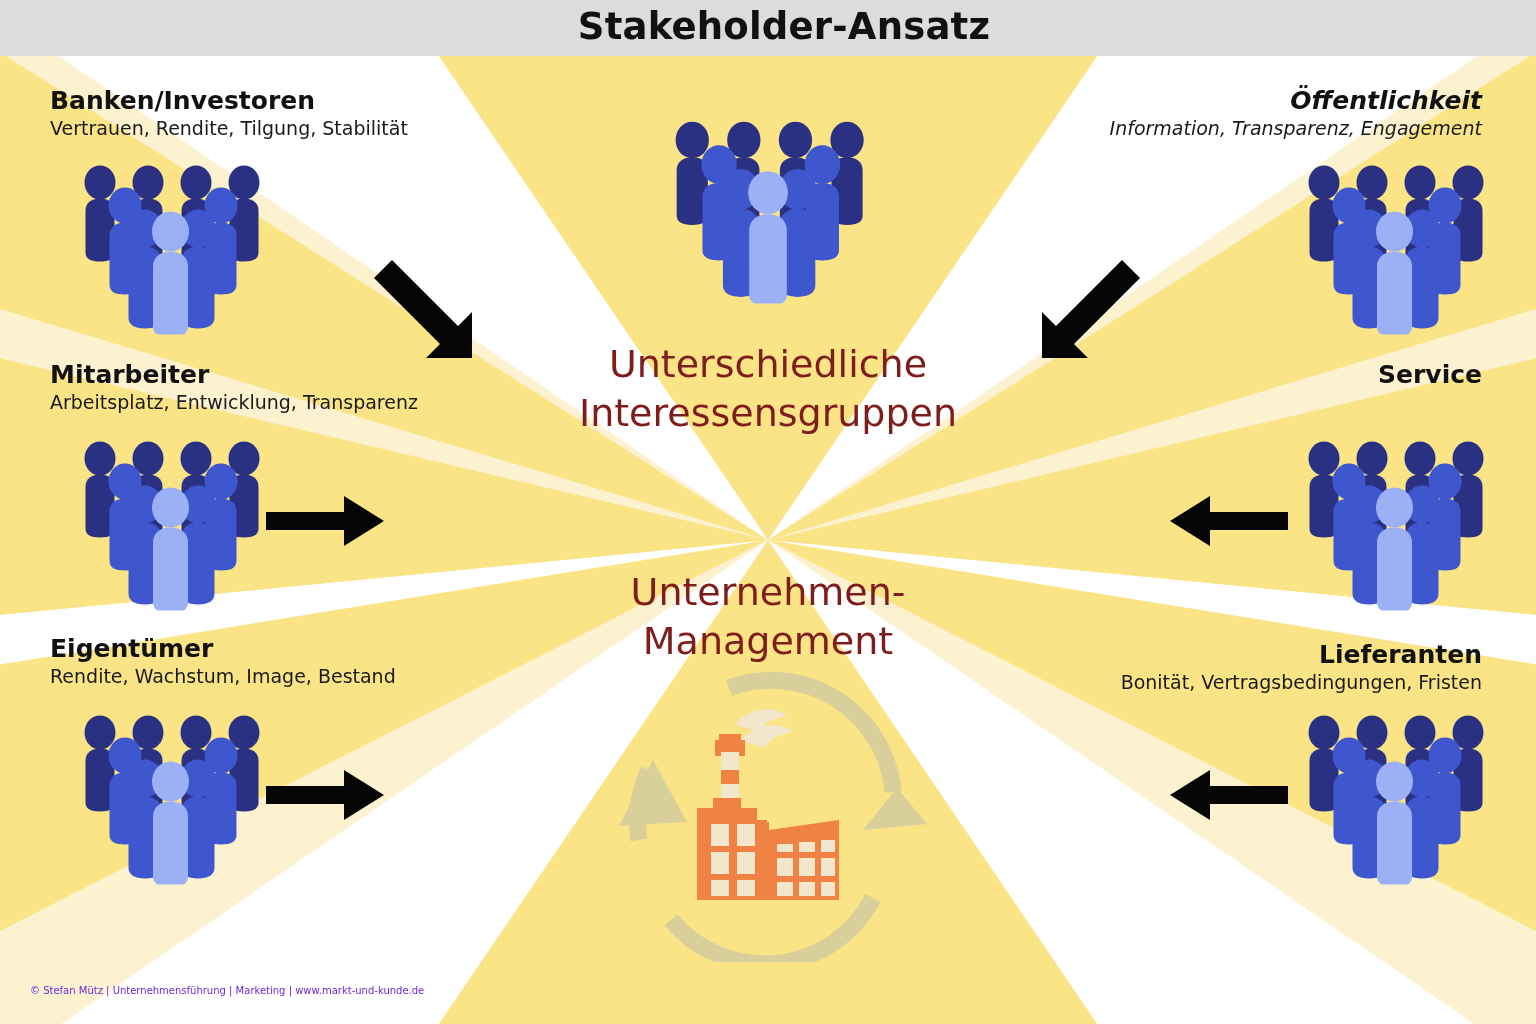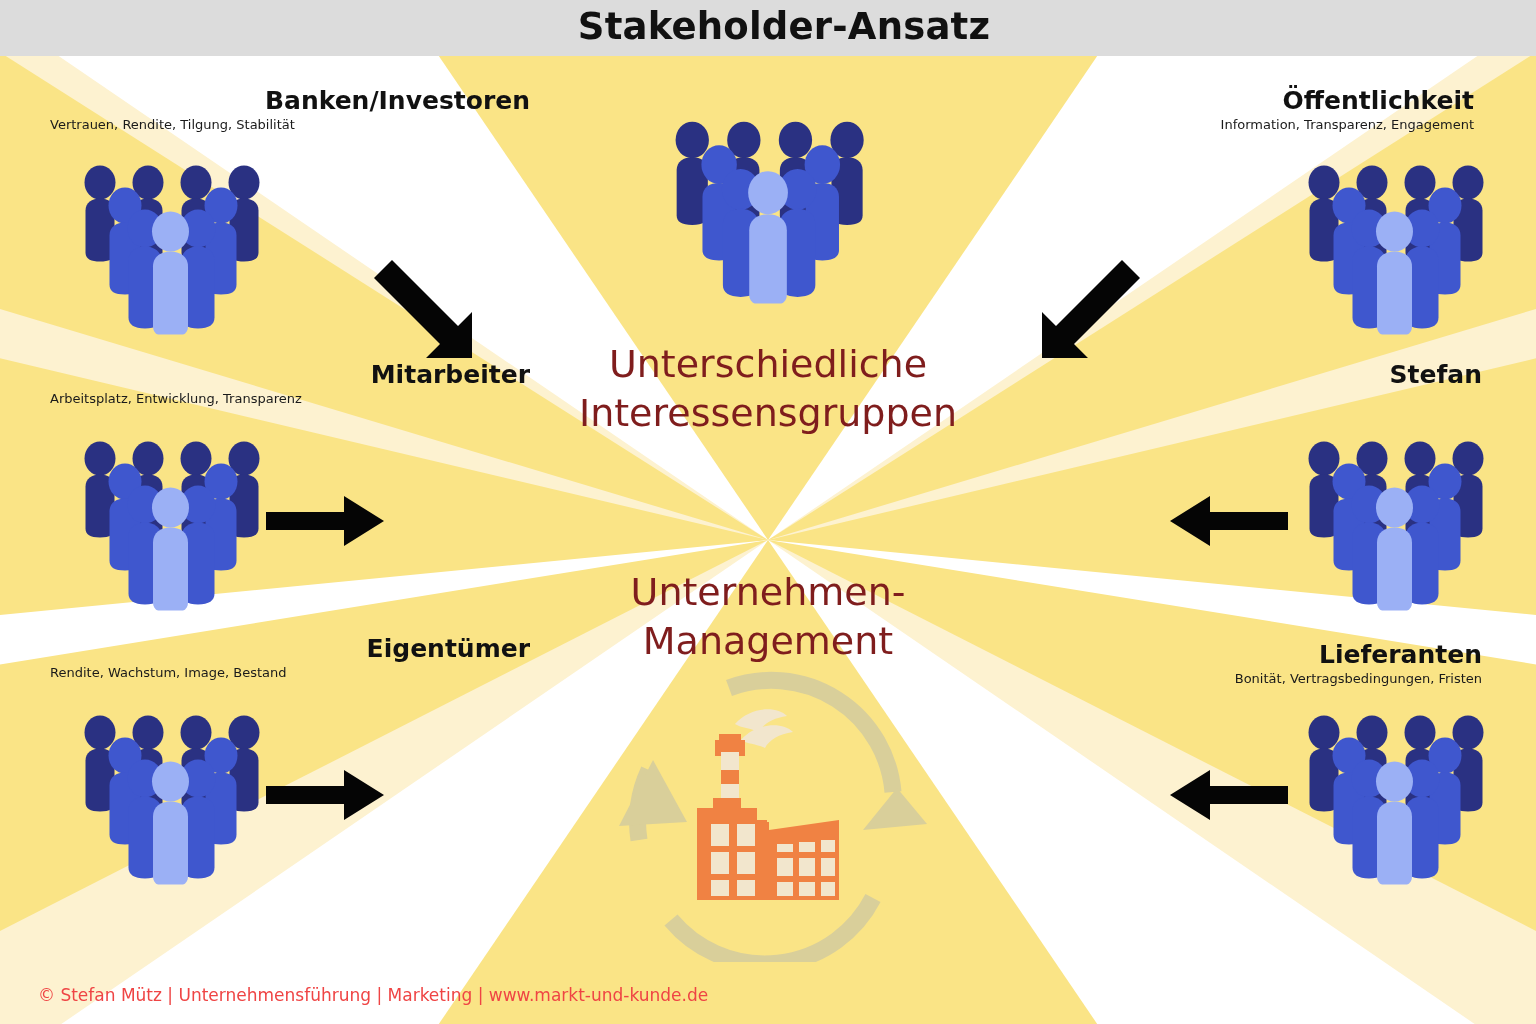--- a/index.html
+++ b/index.html
@@ -49,24 +49,23 @@
   .stk-label {
     position: absolute;
     z-index: 12;
     color: #111111;
   }
   .stk-title {
     font-size: 25px;
     font-weight: bold;
     line-height: 1.05;
     white-space: nowrap;
-    text-align: right;
   }
   .stk-sub {
-    font-size: 13px;
+    font-size: 19px;
     font-weight: normal;
     line-height: 1.25;
     margin-top: 3px;
     white-space: nowrap;
     color: #1a1a1a;
   }
   .align-left { text-align: left; }
   .align-right { text-align: right; }
 
   
@@ -91,24 +90,24 @@
     z-index: 13;
   }
   
   .factory {
     position: absolute;
     z-index: 11;
   }
   
   .footer {
     position: absolute;
-    left: 38px;
+    left: 30px;
     top: 985px;
-    font-size: 17px;
-    color: #ef4444;
+    font-size: 10px;
+    color: #6d28d9;
     z-index: 20;
     white-space: nowrap;
   }
 </style>
 </head>
 <body>
 
 <div id="stage">
 
   <svg class="rays" viewBox="0 0 1536 968" preserveAspectRatio="none">
@@ -320,37 +319,37 @@
     <svg width="200" height="175" viewBox="0 0 200 170">
       <use href="#sym-people"></use>
     </svg>
   </div>
   <div class="arrow" style="left:266px; top:766px; width:120px; height:58px;">
     <svg width="120" height="58" viewBox="0 0 120 58">
       <use href="#sym-arrow-h"></use>
     </svg>
   </div>
 
-  <div class="stk-label align-right" style="right:62px; top:88px; width:560px;">
+  <div class="stk-label align-right" style="right:54px; top:88px; width:560px;font-style:italic;">
     <div class="stk-title">Öffentlichkeit</div>
     <div class="stk-sub">Information, Transparenz, Engagement</div>
   </div>
   <div class="people" style="left:1294px; top:162px; width:200px; height:175px;">
     <svg width="200" height="175" viewBox="0 0 200 170">
       <use href="#sym-people"></use>
     </svg>
   </div>
   <div class="arrow" style="left:1032px; top:258px; width:110px; height:104px; transform: scaleX(-1);">
     <svg width="110" height="104" viewBox="0 0 110 104">
       <use href="#sym-arrow-diag"></use>
     </svg>
   </div>
 
   <div class="stk-label align-right" style="right:54px; top:362px; width:560px;">
-    <div class="stk-title">Stefan</div>
+    <div class="stk-title">Service</div>
   </div>
   <div class="people" style="left:1294px; top:438px; width:200px; height:175px;">
     <svg width="200" height="175" viewBox="0 0 200 170">
       <use href="#sym-people"></use>
     </svg>
   </div>
   <div class="arrow" style="left:1168px; top:492px; width:120px; height:58px; transform: scaleX(-1);">
     <svg width="120" height="58" viewBox="0 0 120 58">
       <use href="#sym-arrow-h"></use>
     </svg>

